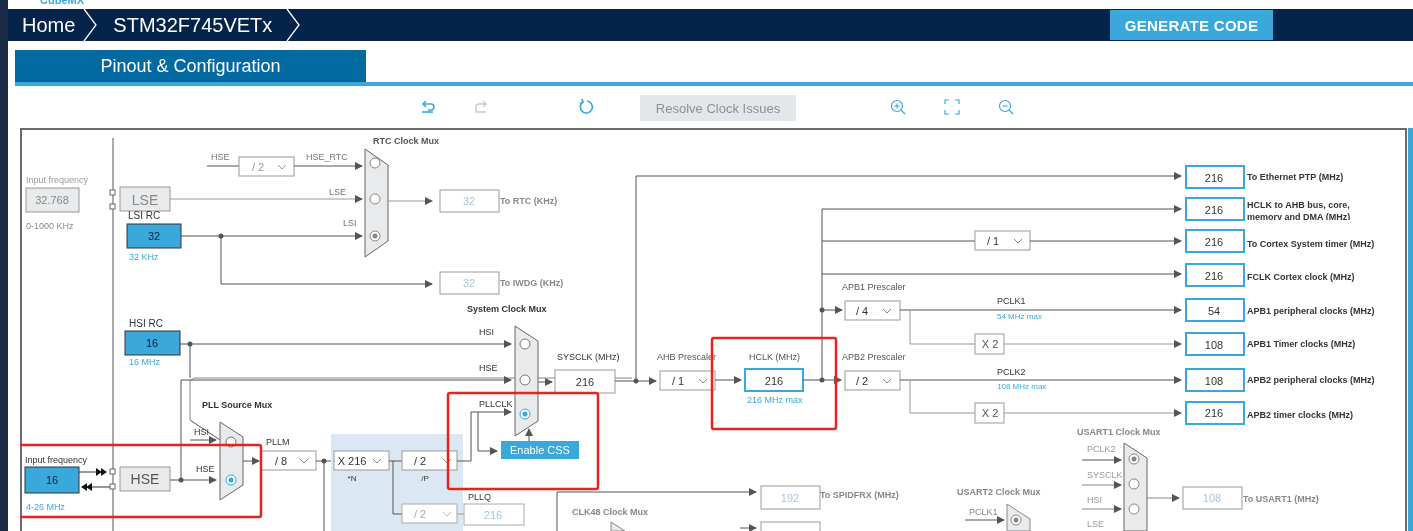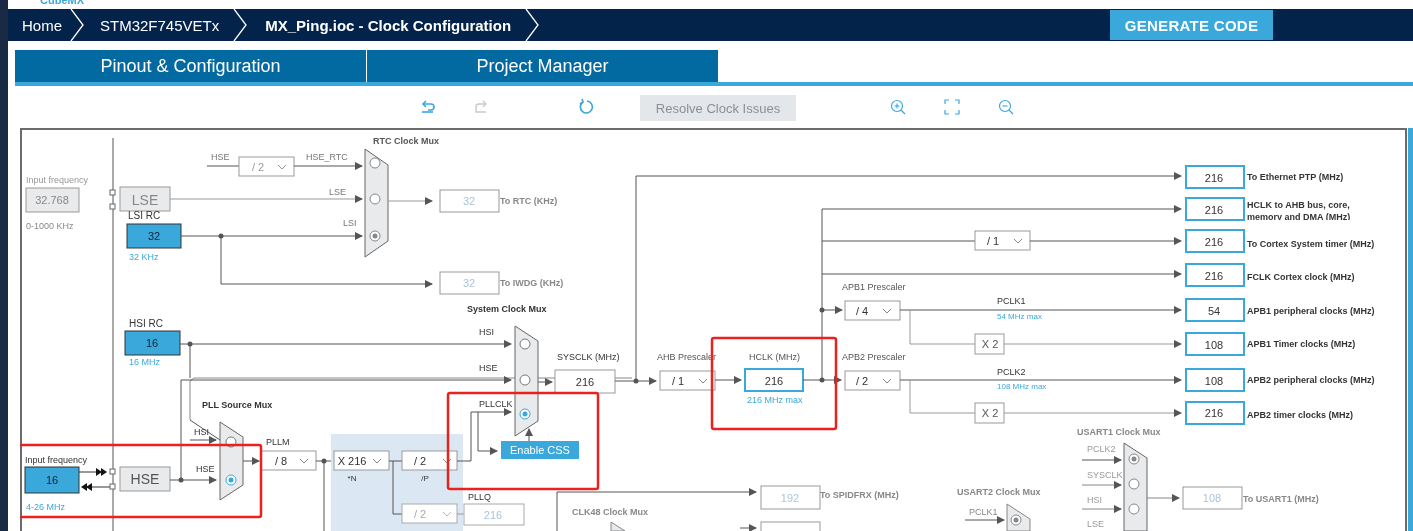--- a/index.html
+++ b/index.html
@@ -1,21 +1,21 @@
 <!DOCTYPE html>
 <html><head>
 <meta charset="utf-8">
 <style>
   html, body { margin:0; padding:0; }
   body { width:1413px; height:531px; overflow:hidden; background:#ffffff; font-family:"Liberation Sans", sans-serif; position:relative; }
   .leftstrip { position:absolute; left:0; top:0; width:8px; height:531px; background:#1b2a44; }
   .topstub { position:absolute; left:24px; top:0; width:1405px; height:9px; background:#fff; }
   .topstub span { position:absolute; left:16px; top:-6px; font-size:11px; color:#3aa8db; font-weight:bold; }
   .breadcrumb { position:absolute; left:8px; top:9px; width:1405px; height:32px; background:#03234b; display:flex; align-items:center; }
-  .crumb { position:relative; height:32px; display:flex; align-items:center; color:#fff; font-size:15px; padding:0 22px 0 14px; cursor:pointer; }
+  .crumb { position:relative; height:32px; display:flex; align-items:center; color:#fff; font-size:20px; padding:0 22px 0 14px; cursor:pointer; }
   .crumb.bold { font-weight:bold; }
   .crumb-chev { position:absolute; right:0; top:0; width:14px; height:32px; }
   .gen-btn { position:absolute; left:1110px; top:10px; width:163px; height:30px; background:#3aa8db; color:#fff; font-weight:bold; font-size:15px; border:none; display:flex; align-items:center; justify-content:center; letter-spacing:0.3px; }
   .tabs { position:absolute; left:15px; top:50px; width:1398px; height:32px; display:flex; }
   .tab { height:32px; background:#0369a1; color:#fff; font-size:18px; display:flex; align-items:center; justify-content:center; border-right:1px solid #fff; cursor:pointer; }
   .tab.active { background:#3aa8db; }
   .tabline { position:absolute; left:15px; top:82px; width:1398px; height:4px; background:#3aa8db; }
   .toolbar { position:absolute; left:0; top:88px; width:1413px; height:38px; }
   .tb-icon { position:absolute; top:10px; width:18px; height:18px; cursor:pointer; }
   .resolve { position:absolute; left:640px; top:95px; width:156px; height:26px; background:#e4e7ea; color:#8a8f96; font-size:13px; display:flex; align-items:center; justify-content:center; border:none; }
@@ -36,32 +36,25 @@
     <svg class="crumb-chev" viewBox="0 0 14 32">
         <polyline points="1,0 13,16 1,32" fill="none" stroke="#fff" stroke-width="1.3"></polyline>
       </svg>
   </div>
   <div class="crumb" style="padding-left:16px;padding-right:28px;">
     <span>STM32F745VETx</span>
     <svg class="crumb-chev" viewBox="0 0 14 32">
         <polyline points="1,0 13,16 1,32" fill="none" stroke="#fff" stroke-width="1.3"></polyline>
       </svg>
   </div>
-  <div class="crumb bold" style="padding-left:18px;padding-right:28px;">
-    <span>MX_Ping.ioc - Clock Configuration</span>
-    <svg class="crumb-chev" viewBox="0 0 14 32">
-        <polyline points="1,0 13,16 1,32" fill="none" stroke="#fff" stroke-width="1.3"></polyline>
-      </svg>
-  </div>
 </div>
 <button class="gen-btn">GENERATE CODE</button>
 
 <div class="tabs">
   <div class="tab" style="width:351px">Pinout &amp; Configuration</div>
-  <div class="tab" style="width:351px">Project Manager</div>
 </div>
 <div class="tabline"></div>
 
 <div class="toolbar">
   <svg class="tb-icon" style="left:419px" viewBox="0 0 18 18">
       <path d="M4 6 H12 A3 3 0 0 1 12 12 H9" fill="none" stroke="#3aa8db" stroke-width="1.6"></path>
       <polyline points="7,3 4,6 7,9" fill="none" stroke="#3aa8db" stroke-width="1.6"></polyline>
       <line x1="3" y1="14" x2="14" y2="14" stroke="#3aa8db" stroke-width="1.6"></line>
     </svg>
   <svg class="tb-icon" style="left:472px" viewBox="0 0 18 18">

